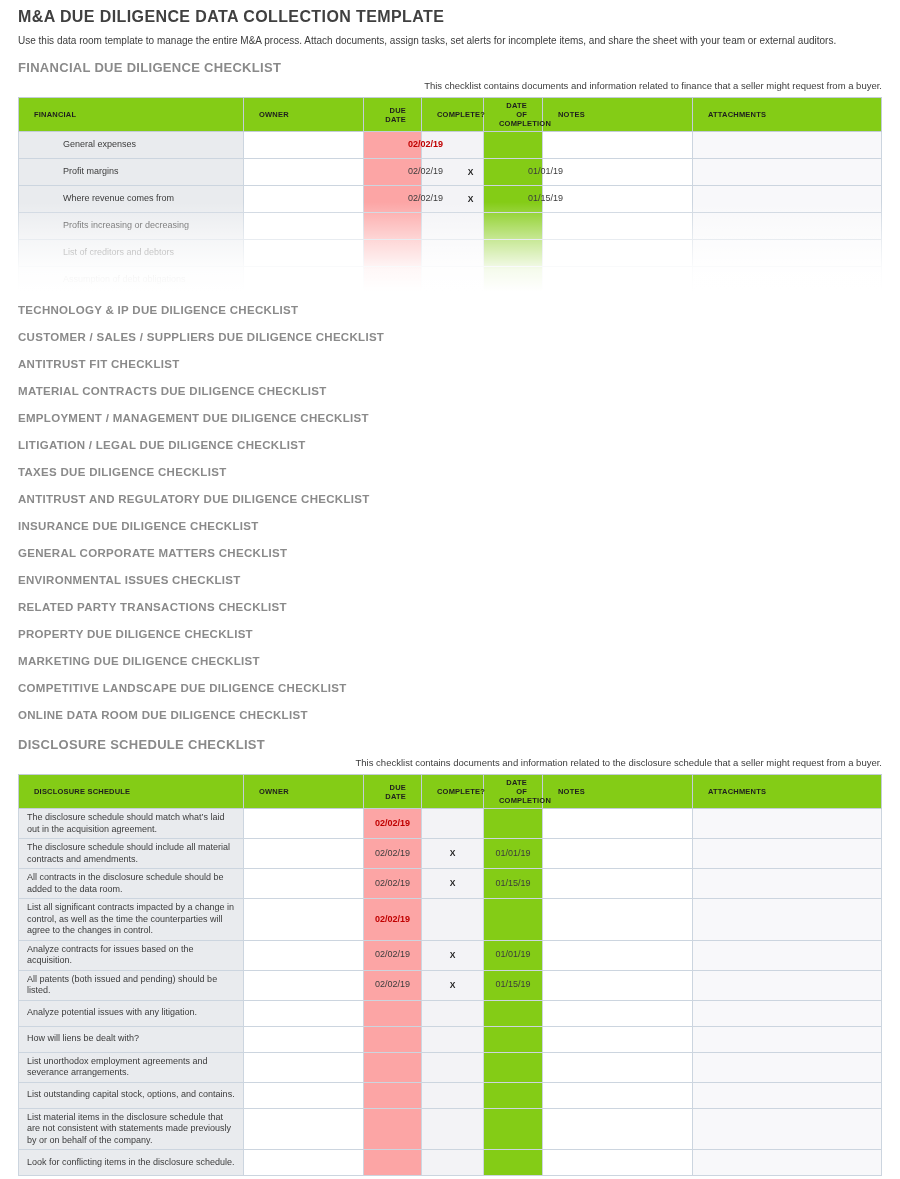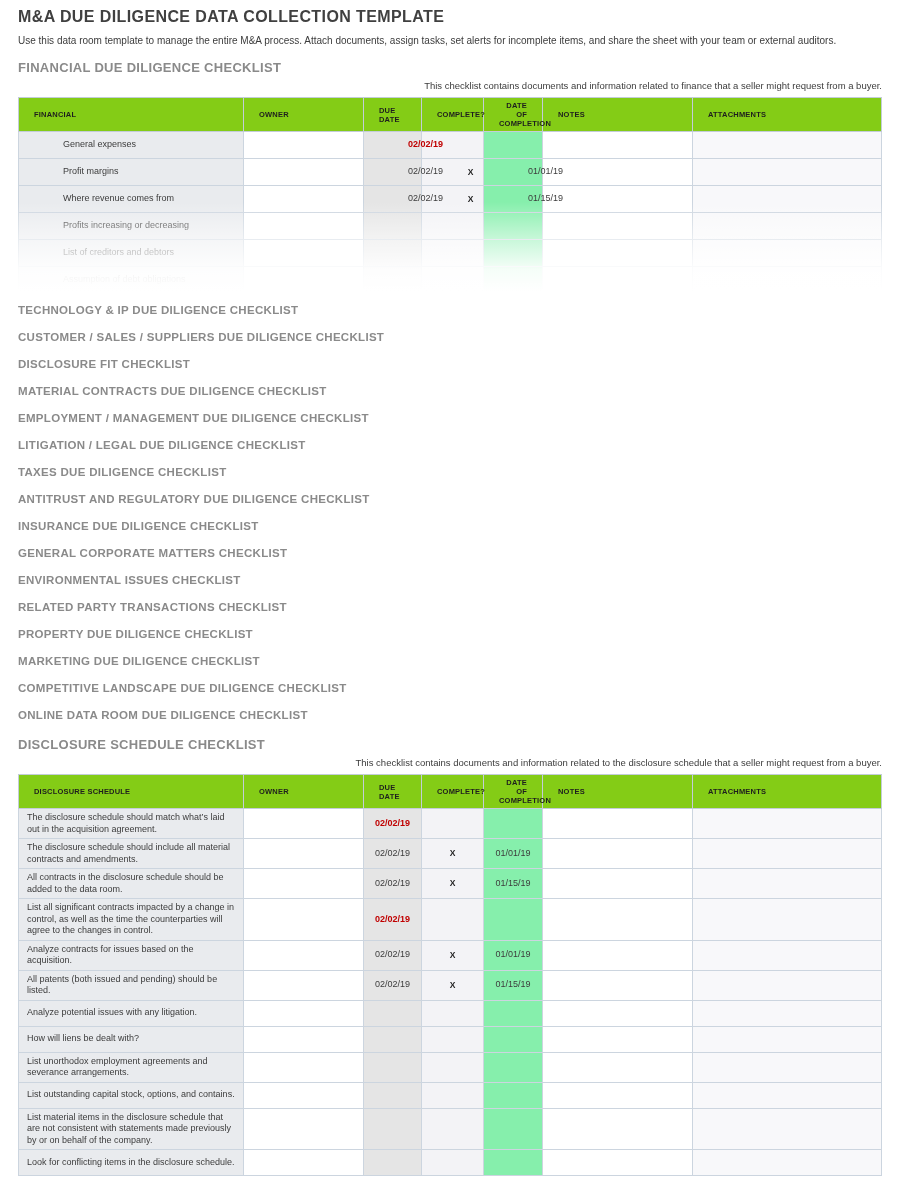--- a/index.html
+++ b/index.html
@@ -31,31 +31,31 @@
     background: #84cc16; border: 1px solid #c3cdd8;
     font-size: 7.5px; font-weight: bold; color: #1e1e1e; letter-spacing: 0.2px;
     padding: 3px 15px; height: 24px; text-align: left; line-height: 1.2;
   }
   .dd-table td {
     border: 1px solid #ccd5df; font-size: 9px; color: #3c3c3c;
     padding: 3px 8px; line-height: 1.28; height: 26px; vertical-align: middle;
   }
   th.c-item   { width: 225px; }
   th.c-owner  { width: 120px; }
-  th.c-due    { width: 58px;  text-align: left; }
+  th.c-due    { width: 58px;  text-align: right; }
   th.c-complete { width: 62px; }
   th.c-completion { width: 59px; text-align: right; }
   th.c-notes  { width: 150px; }
   th.c-attach { }
 
   tbody td.c-item   { background: #e9ebee; }
   tbody td.c-owner  { background: #ffffff; }
-  tbody td.c-due    { background: #e5e5e5; text-align: center; }
+  tbody td.c-due    { background: #fca5a5; text-align: center; }
   tbody td.c-complete { background: #f3f3f6; text-align: center; font-weight: bold; font-size: 8.5px; color: #222; }
-  tbody td.c-completion { background: #86efac; text-align: center; border-left: 1px dashed #bfc7cf; }
+  tbody td.c-completion { background: #84cc16; text-align: center; border-left: 1px dashed #bfc7cf; }
   tbody td.c-notes  { background: #ffffff; }
   tbody td.c-attach { background: #f8f8fa; }
 
   td.overdue { color: #c00000; font-weight: bold; }
 
   .table1 tbody td { height: 27px; padding-left: 44px; }
 
   
   .fade-wrap { position: relative; margin-bottom: 9px; }
   .fade {
@@ -157,21 +157,21 @@
             <td class="c-attach"></td>
           </tr>
         </tbody>
       </table>
     <div class="fade"></div>
   </div>
 
   <div class="headings">
       <div class="index-heading">TECHNOLOGY &amp; IP DUE DILIGENCE CHECKLIST</div>
       <div class="index-heading">CUSTOMER / SALES / SUPPLIERS DUE DILIGENCE CHECKLIST</div>
-      <div class="index-heading">DISCLOSURE FIT CHECKLIST</div>
+      <div class="index-heading">ANTITRUST FIT CHECKLIST</div>
       <div class="index-heading">MATERIAL CONTRACTS DUE DILIGENCE CHECKLIST</div>
       <div class="index-heading">EMPLOYMENT / MANAGEMENT DUE DILIGENCE CHECKLIST</div>
       <div class="index-heading">LITIGATION / LEGAL DUE DILIGENCE CHECKLIST</div>
       <div class="index-heading">TAXES DUE DILIGENCE CHECKLIST</div>
       <div class="index-heading">ANTITRUST AND REGULATORY DUE DILIGENCE CHECKLIST</div>
       <div class="index-heading">INSURANCE DUE DILIGENCE CHECKLIST</div>
       <div class="index-heading">GENERAL CORPORATE MATTERS CHECKLIST</div>
       <div class="index-heading">ENVIRONMENTAL ISSUES CHECKLIST</div>
       <div class="index-heading">RELATED PARTY TRANSACTIONS CHECKLIST</div>
       <div class="index-heading">PROPERTY DUE DILIGENCE CHECKLIST</div>

